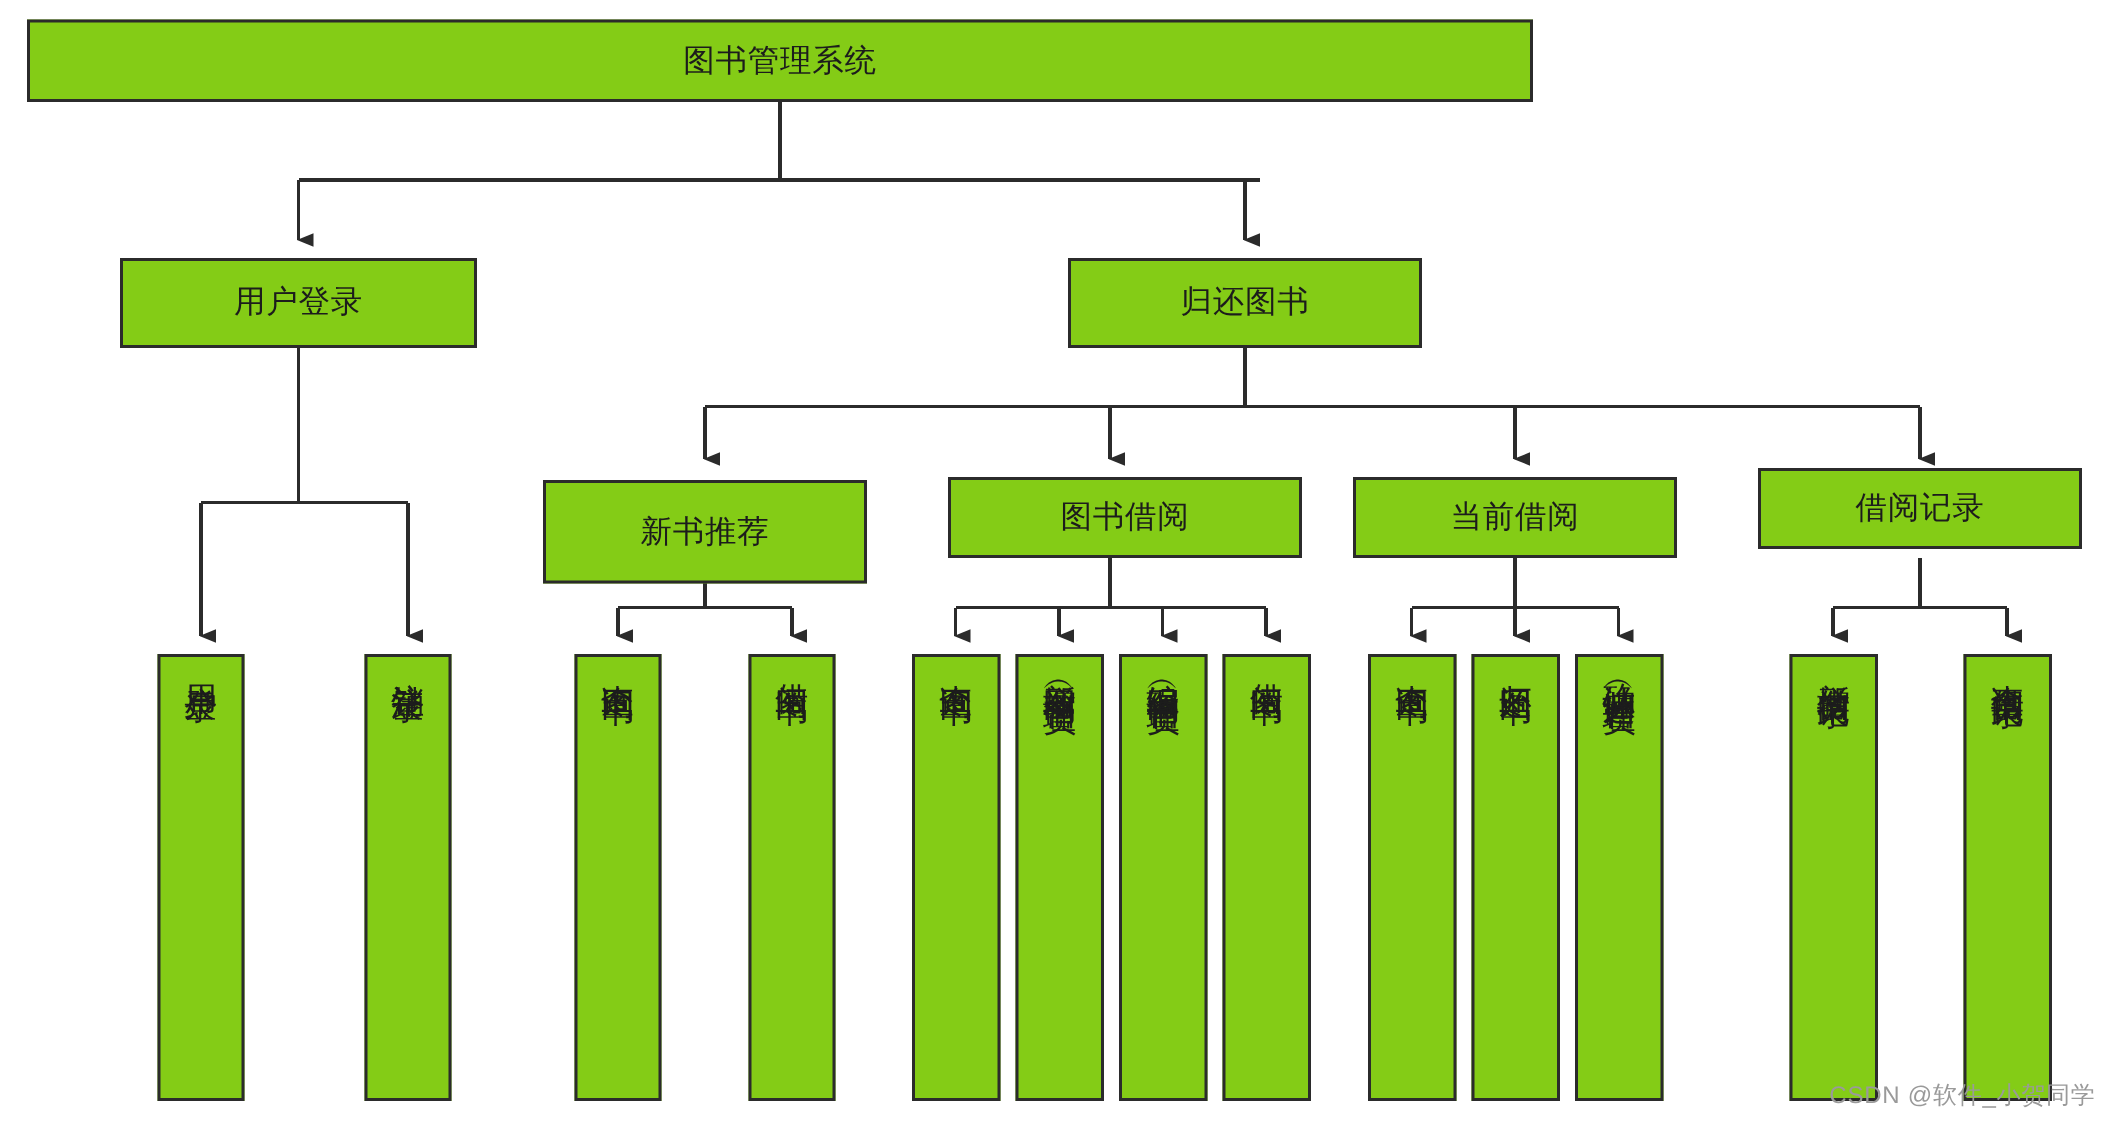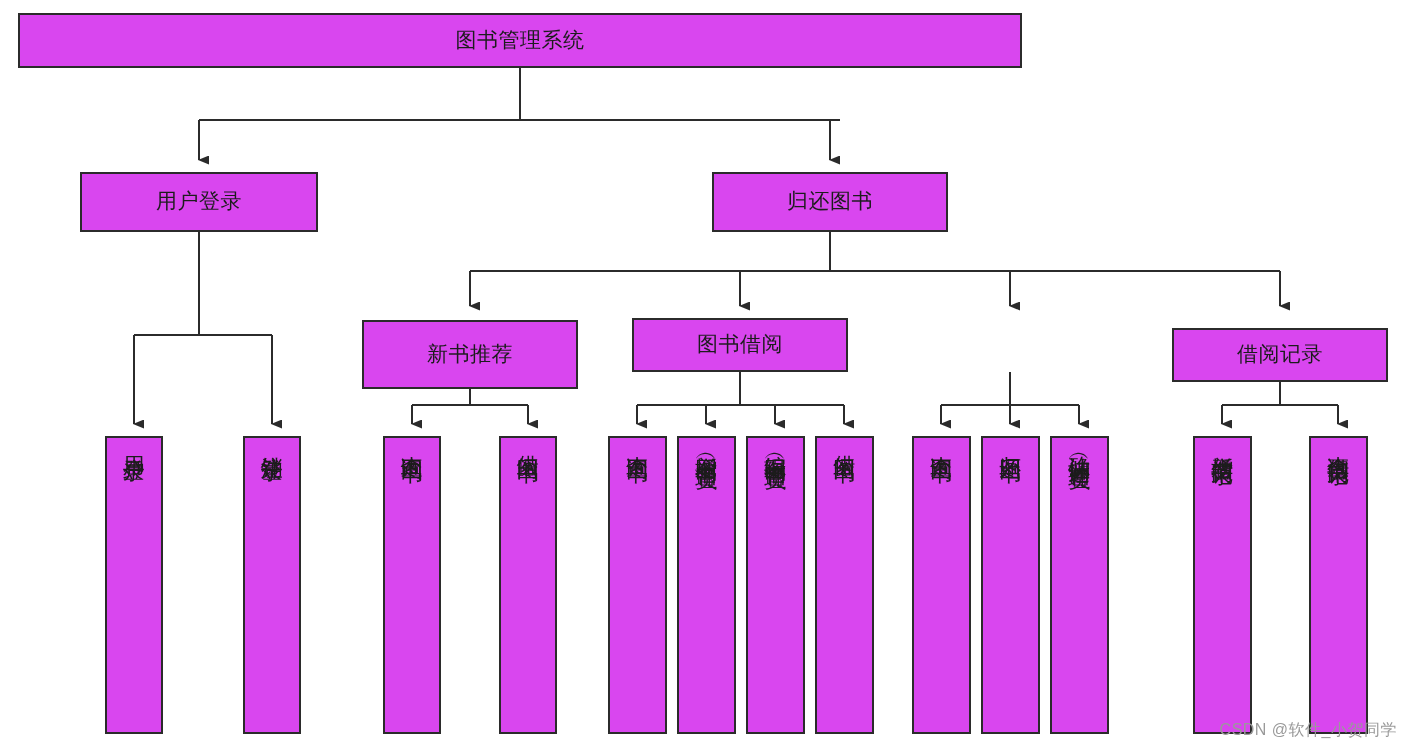--- a/index.html
+++ b/index.html
@@ -20,27 +20,26 @@
   #diagram-svg {
     position: absolute;
     left: 0;
     top: 0;
     width: 1405px;
     height: 747px;
   }
   .node-box {
     position: absolute;
     box-sizing: border-box;
-    background: #d946ef;
+    background: #84cc16;
     border: 2px solid #2b2b2b;
     display: flex;
     align-items: center;
     justify-content: center;
     overflow: hidden;
-    font-family: Liberation Serif, serif;
   }
   .node-label-h {
     font-size: 21px;
     color: #1c1c1c;
     line-height: 1.1;
     white-space: nowrap;
     letter-spacing: 0.5px;
   }
   .node-box.vertical {
     align-items: flex-start;
@@ -130,24 +129,27 @@
   <div class="node-box" style="left:80px; top:172px; width:238px; height:60px;">
     <span class="node-label-h">用户登录</span>
   </div>
   <div class="node-box" style="left:712px; top:172px; width:236px; height:60px;">
     <span class="node-label-h">归还图书</span>
   </div>
 
   <div class="node-box" style="left:362px; top:308px; width:216px; height:69px;margin-top:12px;">
     <span class="node-label-h">新书推荐</span>
   </div>
-  <div class="node-box" style="left:632px; top:318px; width:216px; height:54px;">
+  <div class="node-box" style="left:632px; top:318px; width:236px; height:54px;">
     <span class="node-label-h">图书借阅</span>
   </div>
-  <div class="node-box" style="left:1172px; top:328px; width:216px; height:54px;">
+  <div class="node-box" style="left:902px; top:318px; width:216px; height:54px;">
+    <span class="node-label-h">当前借阅</span>
+  </div>
+  <div class="node-box" style="left:1172px; top:312px; width:216px; height:54px;">
     <span class="node-label-h">借阅记录</span>
   </div>
 
   <div class="node-box vertical" style="left:105px; top:436px; width:58px; height:298px;">
     <span class="node-label-v">用户登录</span>
   </div>
   <div class="node-box vertical" style="left:243px; top:436px; width:58px; height:298px;">
     <span class="node-label-v">注销登录</span>
   </div>
 

